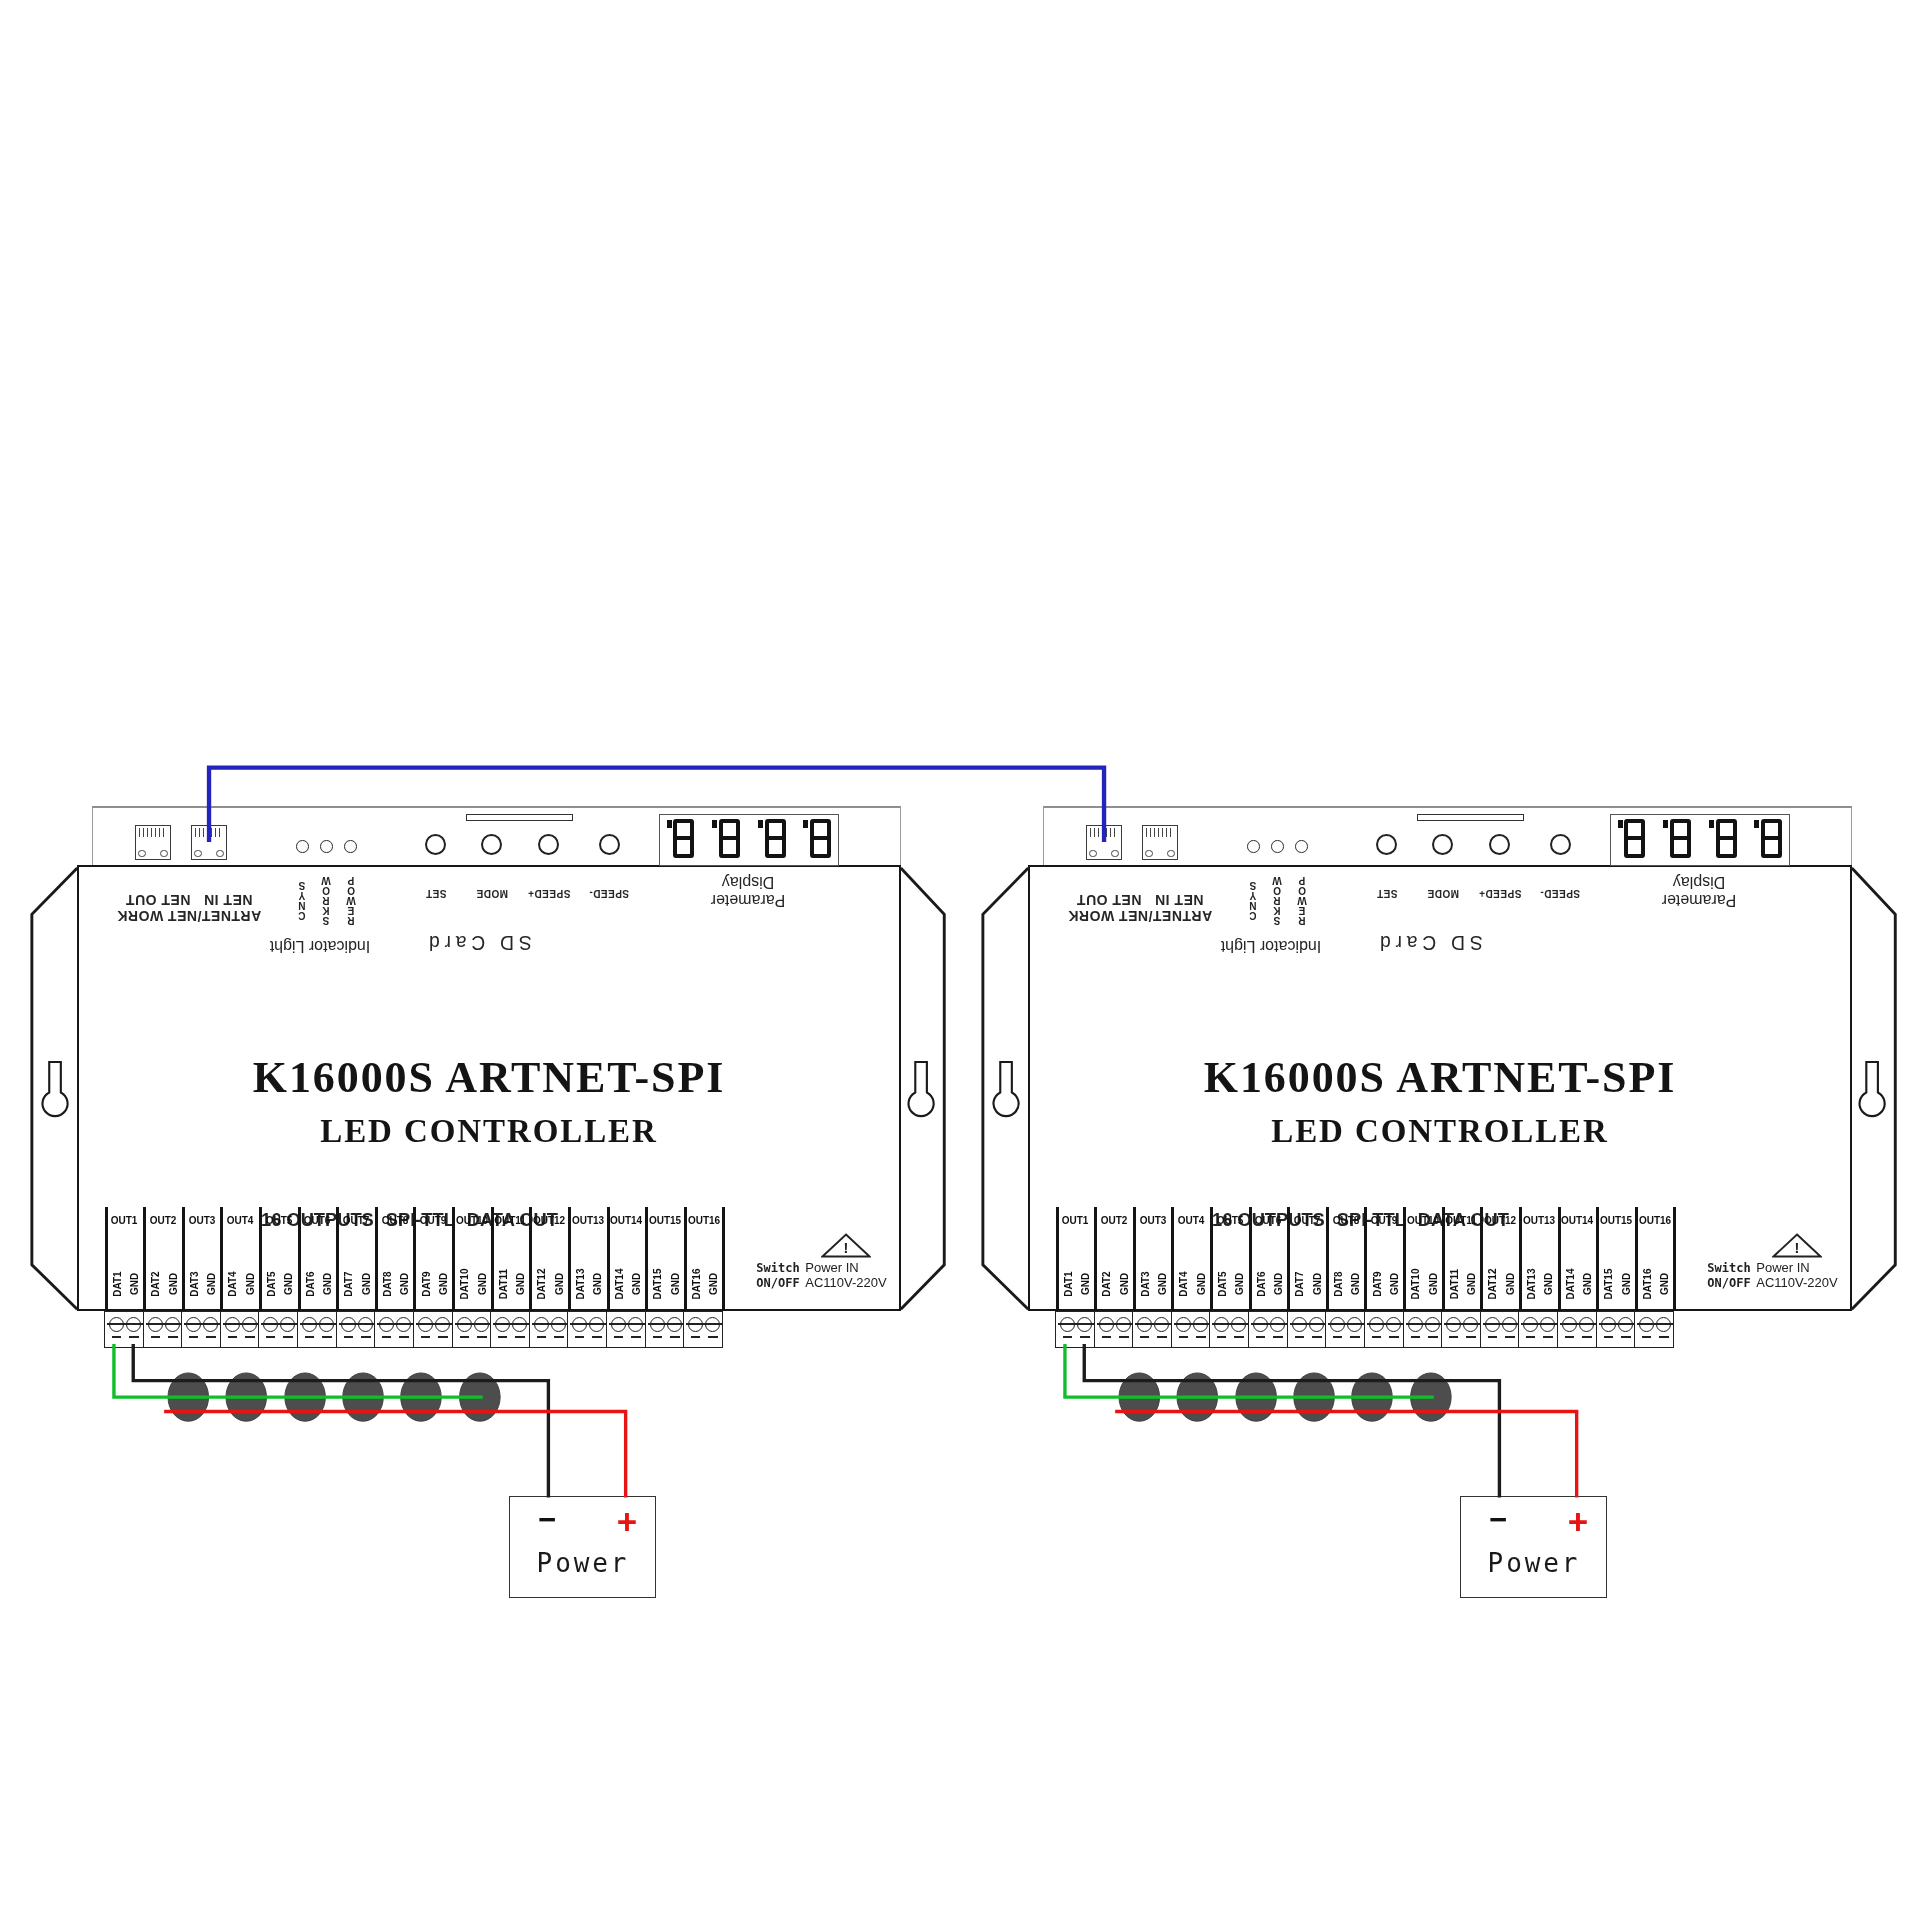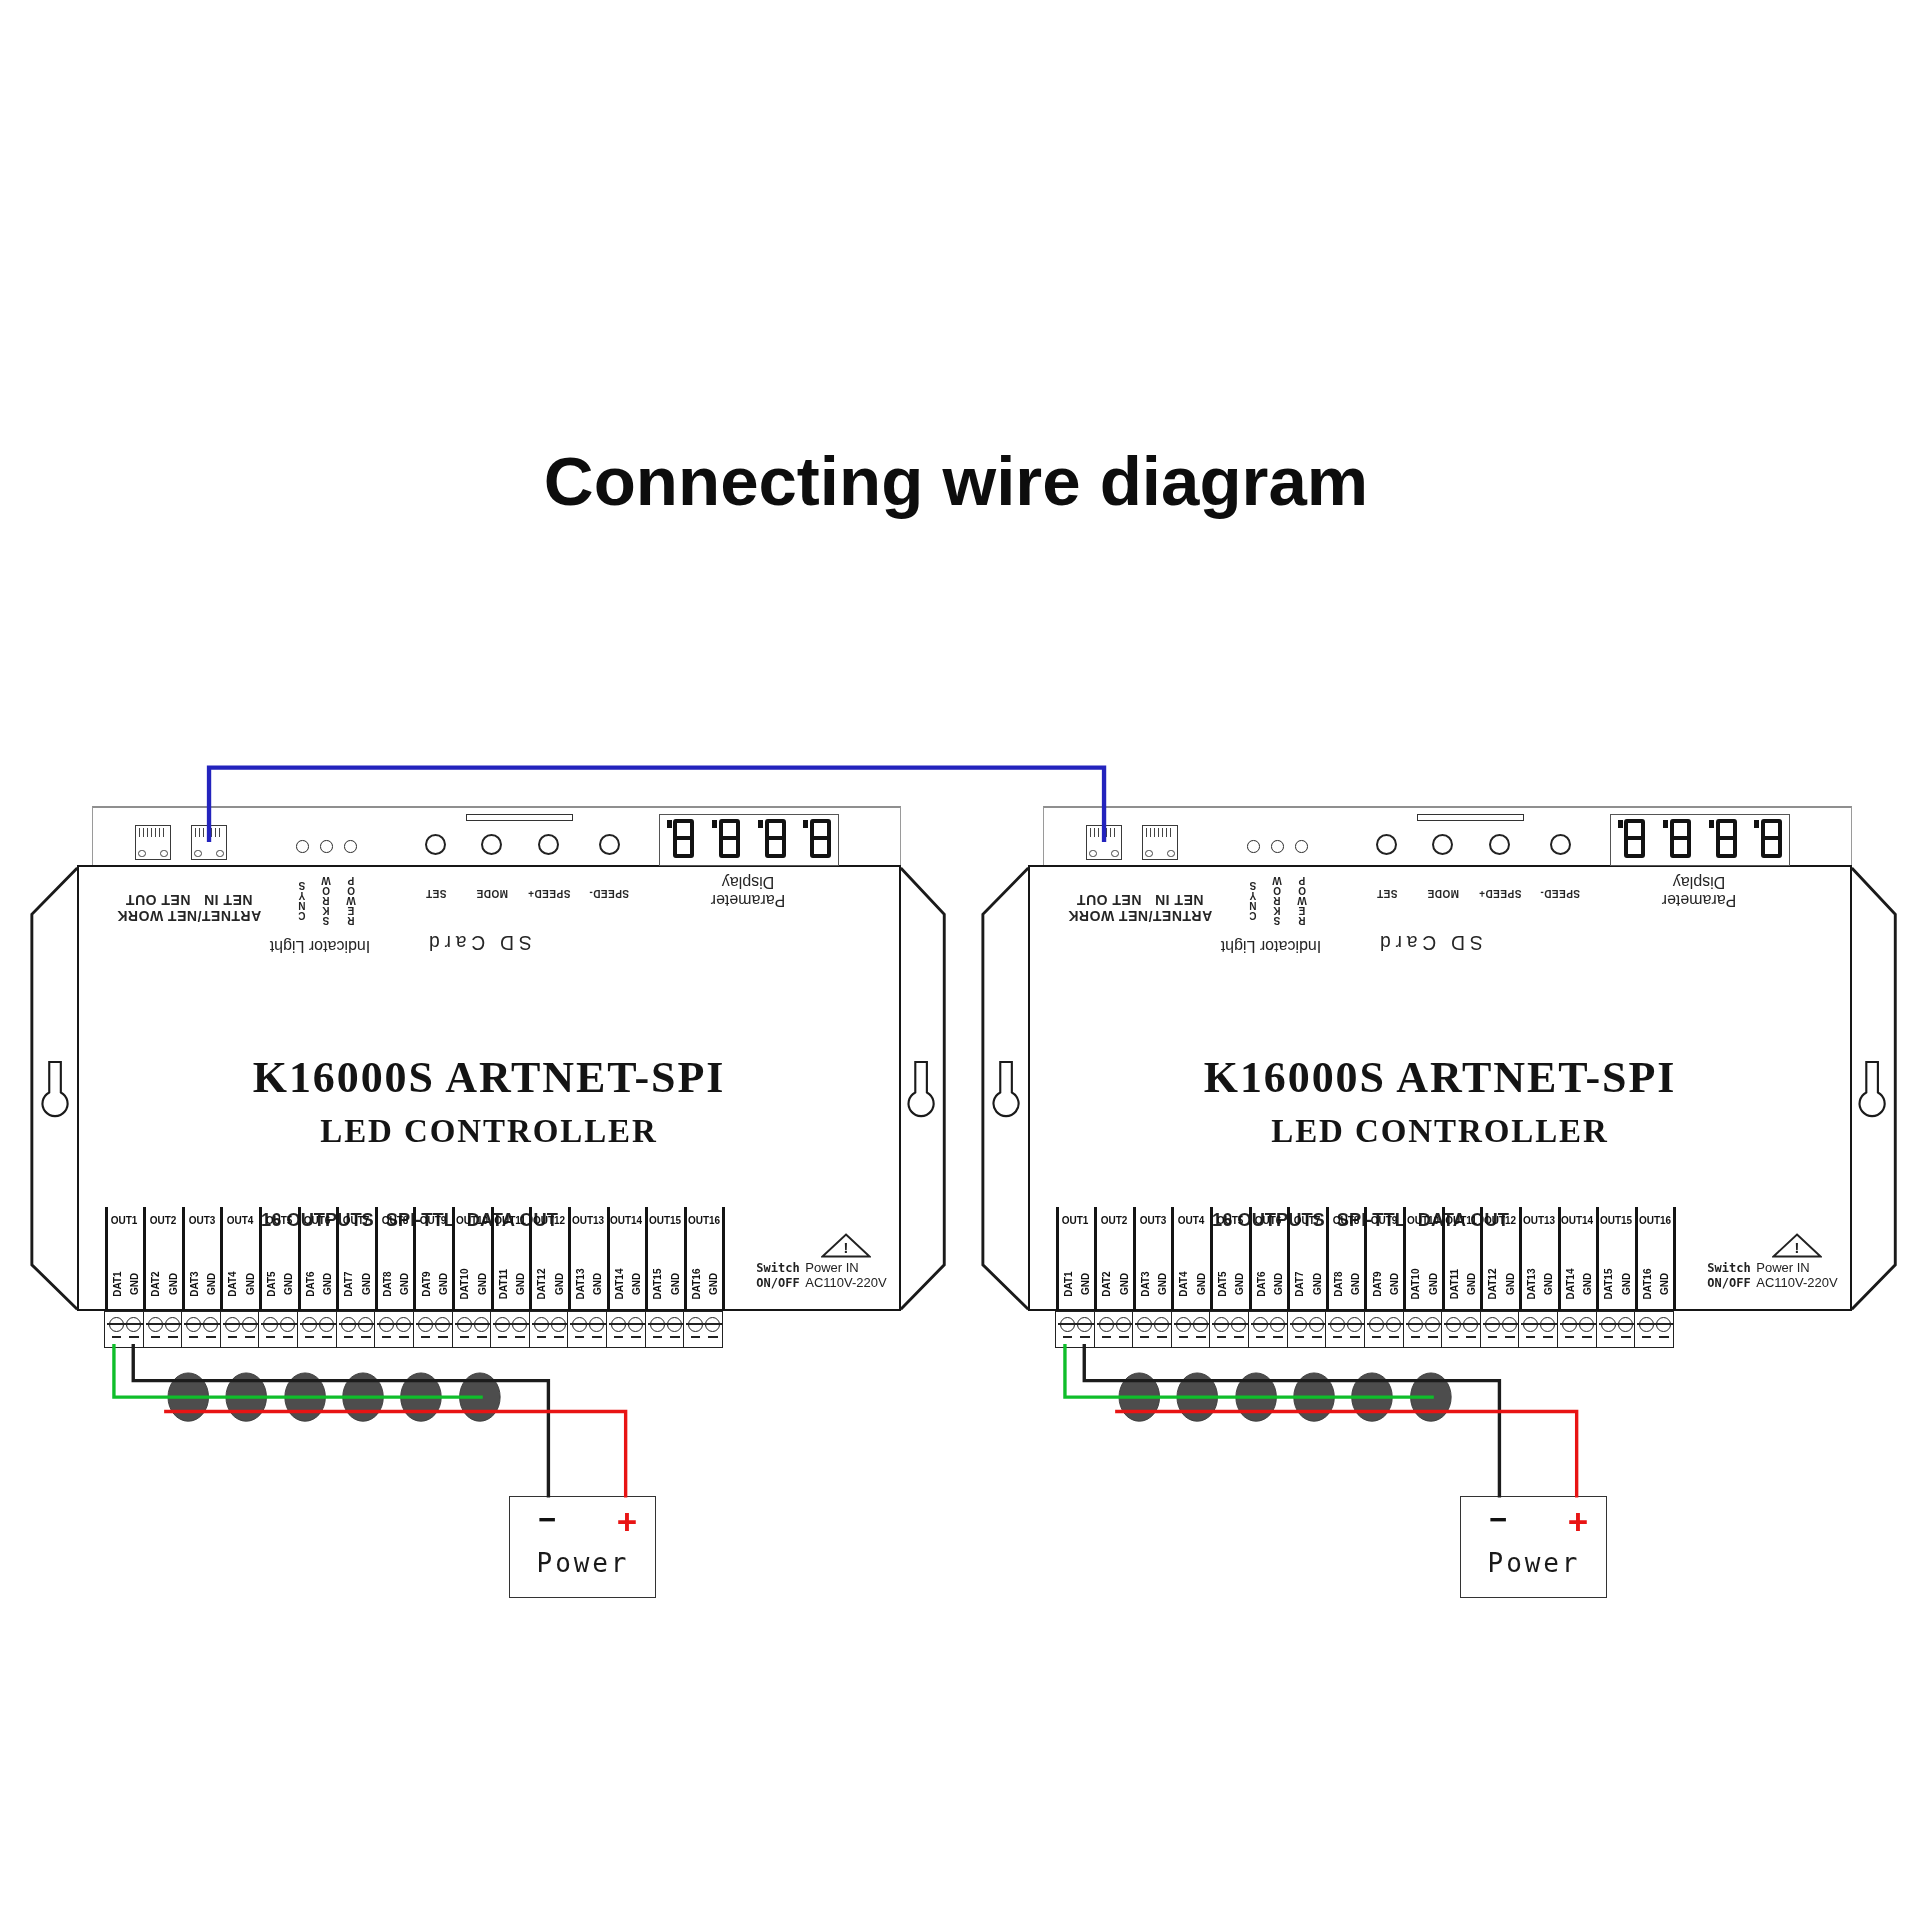--- a/index.html
+++ b/index.html
@@ -73,21 +73,20 @@
   .psu-minus{left:37px;top:23px;font-size:31px;font-weight:bold;color:#111;}
   .psu-plus{left:117px;top:25px;font-size:35px;font-weight:bold;color:#e81414;}
   .psu-label{left:73px;top:66px;font-family:"DejaVu Sans Mono",monospace;font-size:26px;letter-spacing:2.9px;color:#1a1a1a;}
 
   #overlay{position:absolute;left:0;top:0;width:1931px;height:1931px;pointer-events:none;}
 </style>
 </head>
 <body>
 
 <div id="canvas">
-  <div class="page-title">Connecting wire diagram</div>
   <div id="controllers">
       <div class="controller c1">
     <div class="band"></div>
     <div class="bodyface"></div>
 
     <div class="rj45 j1">
       <i class="comb"></i>
       <i class="pin pl"></i>
       <i class="pin pr"></i>
     </div>

